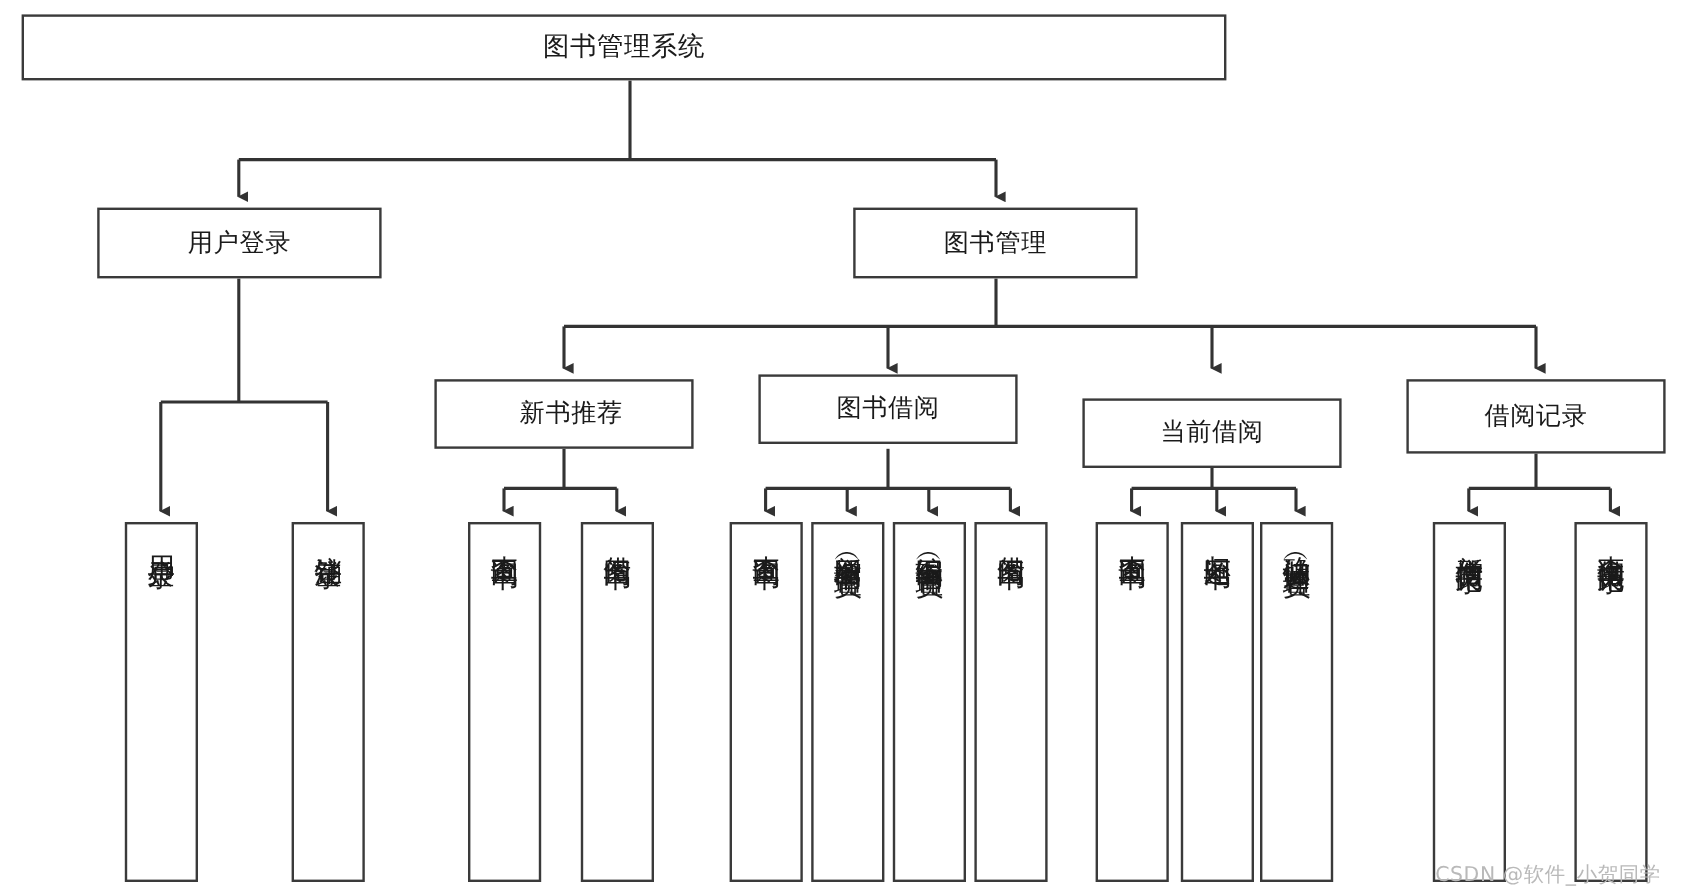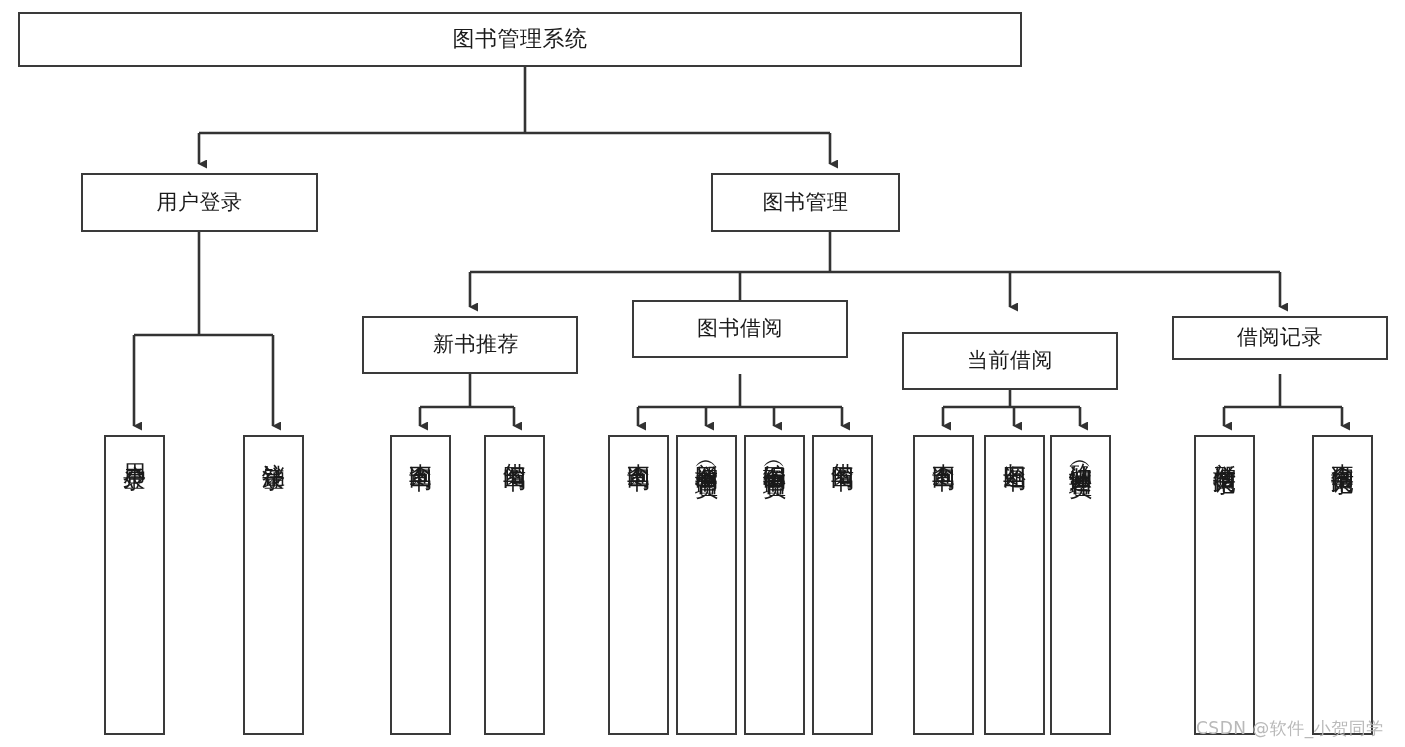--- a/index.html
+++ b/index.html
@@ -128,37 +128,37 @@
   </svg>
 
   <div class="node horiz root" style="left:18px; top:12px; width:1004px; height:55px;">
     <span class="node-label">图书管理系统</span>
   </div>
 
   <div class="node horiz" style="left:81px; top:173px; width:237px; height:59px;">
     <span class="node-label">用户登录</span>
   </div>
 
-  <div class="node horiz" style="left:711px; top:173px; width:189px; height:59px;">
+  <div class="node horiz" style="left:711px; top:173px; width:237px; height:59px;">
     <span class="node-label">图书管理</span>
   </div>
 
   <div class="node horiz" style="left:362px; top:316px; width:216px; height:58px;padding-left:12px;">
     <span class="node-label">新书推荐</span>
   </div>
 
-  <div class="node horiz" style="left:632px; top:300px; width:216px; height:58px;">
+  <div class="node horiz" style="left:632px; top:312px; width:216px; height:58px;">
     <span class="node-label">图书借阅</span>
   </div>
 
   <div class="node horiz" style="left:902px; top:332px; width:216px; height:58px;">
     <span class="node-label">当前借阅</span>
   </div>
 
-  <div class="node horiz" style="left:1172px; top:316px; width:216px; height:44px;">
+  <div class="node horiz" style="left:1172px; top:316px; width:216px; height:62px;">
     <span class="node-label">借阅记录</span>
   </div>
 
   <div class="node vert" style="left:104px; top:435px; width:61px; height:300px;">
     <span class="node-label">用户登录</span>
   </div>
 
   <div class="node vert" style="left:243px; top:435px; width:61px; height:300px;">
     <span class="node-label">注销登录</span>
   </div>

